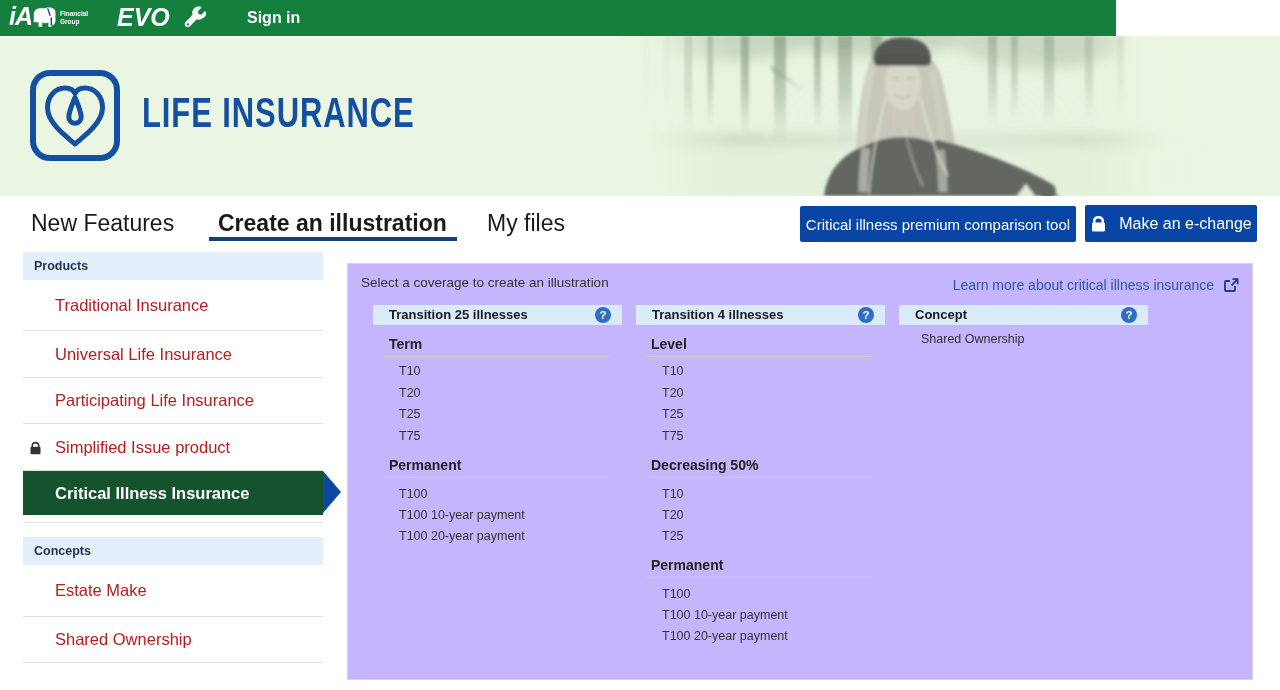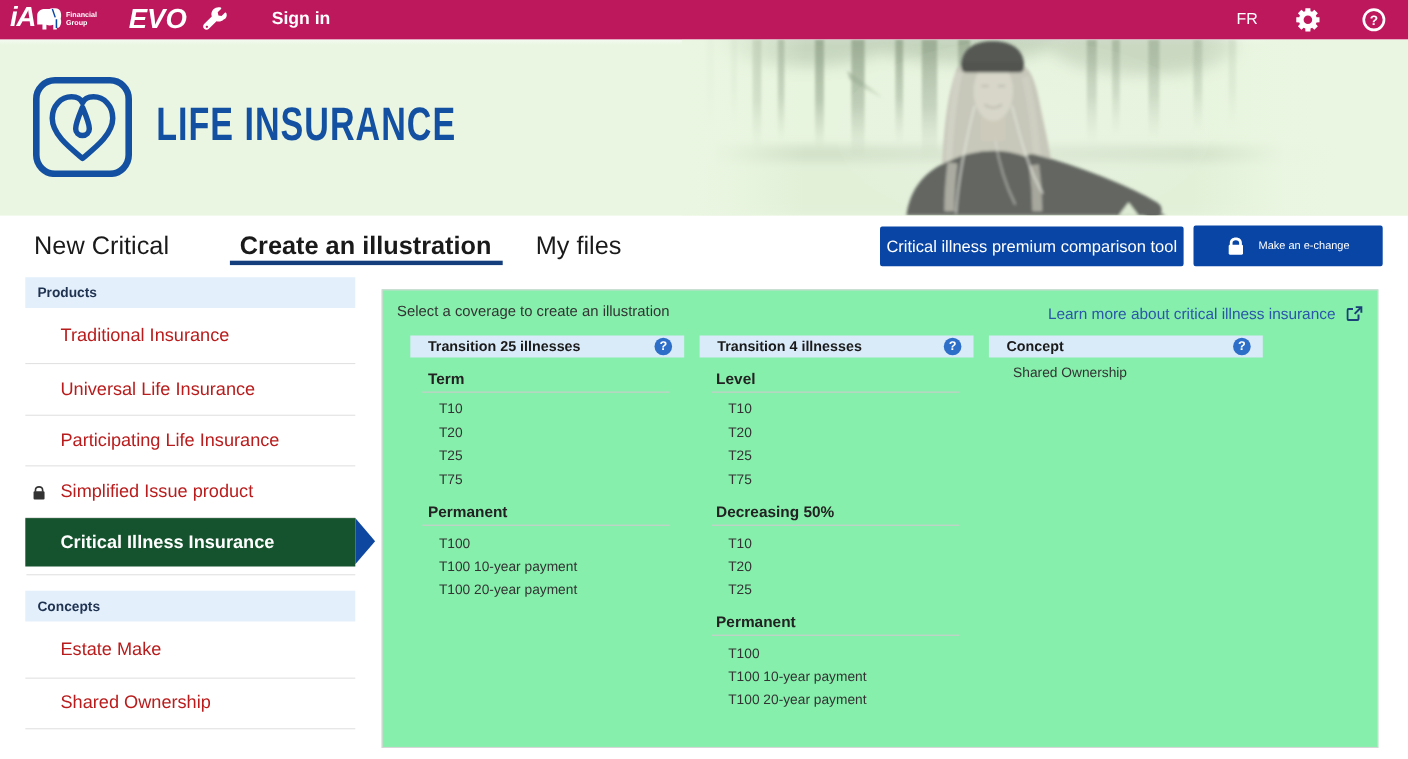--- a/index.html
+++ b/index.html
@@ -1,20 +1,20 @@
 <!DOCTYPE html>
 <html><head>
 <meta charset="utf-8">
 <style>
   * { margin:0; padding:0; box-sizing:border-box; }
   html,body { width:1280px; height:690px; font-family:"Liberation Sans",sans-serif; background:#ffffff; overflow:hidden; }
   .page { position:relative; width:1280px; height:690px; }
 
   
-  .topbar { position:absolute; left:0; top:0; width:1280px; height:36px; background:#be185d; }
+  .topbar { position:absolute; left:0; top:0; width:1116px; height:36px; background:#15803d; }
   .topbar .ia { position:absolute; left:9px; top:4px; font-style:italic; font-weight:bold; font-size:25px; color:#fff; letter-spacing:-1px; line-height:25px; }
   .topbar .fingroup { position:absolute; left:60px; top:10px; color:#fff; font-size:6.5px; font-weight:bold; line-height:8px; }
   .topbar .evo { position:absolute; left:117px; top:5px; font-style:italic; font-weight:bold; font-size:25px; color:#fff; line-height:25px; }
   .topbar .signin { position:absolute; left:247px; top:9px; font-size:16px; font-weight:bold; color:#fff; }
   .topbar .fr { position:absolute; left:1124px; top:10px; font-size:14.5px; color:#fff; }
   .icon { position:absolute; }
 
   
   .hero { position:absolute; left:0; top:36px; width:1280px; height:160px; background:linear-gradient(180deg,#f3faf2 0px,#eaf6e1 5px); overflow:hidden; }
   .hero .title { position:absolute; left:142px; top:55px; font-size:31px; font-weight:bold; color:#1450a2; letter-spacing:0.9px; line-height:31px; transform:scaleY(1.38); transform-origin:top left; }
@@ -25,21 +25,21 @@
   .btn { position:absolute; background:#0845a4; color:#fff; font-size:15px; display:flex; align-items:center; justify-content:center; border-radius:2px; }
 
   
   .sidebar { position:absolute; left:23px; top:252px; width:300px; }
   .sb-head { height:28px; background:#e3f0fc; font-size:12.5px; font-weight:bold; color:#1f3250; line-height:28px; padding-left:11px; }
   .sb-item { position:relative; border-bottom:1px solid #e2e2e2; font-size:16.5px; color:#b91c1c; display:flex; align-items:center; padding-left:32px; }
   .sb-active { position:absolute; left:0; width:300px; background:#14532d; color:#fff; font-weight:bold; font-size:16.5px; display:flex; align-items:center; padding-left:32px; }
   .sb-arrow { position:absolute; right:-18px; top:0; width:0; height:0; border-top:21.5px solid transparent; border-bottom:21.5px solid transparent; border-left:18px solid #0d47a0; }
 
   
-  .panel { position:absolute; left:347px; top:263px; width:906px; height:417px; background:#86efac; border:1px solid #d6d6d6; }
+  .panel { position:absolute; left:347px; top:263px; width:906px; height:417px; background:#c4b5fd; border:1px solid #d6d6d6; }
   .select-txt { position:absolute; left:13px; top:11px; font-size:13.5px; color:#333; }
   .learn { position:absolute; right:13px; top:13px; font-size:14px; color:#2a57a8; }
   .colhead { position:absolute; top:41px; height:20px; background:#d9eaf8; font-size:13px; font-weight:bold; color:#1a1a1a; line-height:20px; padding-left:16px; width:249px; }
   .qmark { position:absolute; top:2px; width:16px; height:16px; border-radius:50%; background:#2d6ec9; color:#fff; font-size:11.5px; font-weight:bold; text-align:center; line-height:16px; }
   .sec-h { position:absolute; font-size:14px; font-weight:bold; color:#222; }
   .sec-u { position:absolute; height:1px; background:#cccccc; width:225px; }
   .itm { position:absolute; font-size:12.5px; color:#333; }
 </style>
 </head>
 <body>
@@ -164,27 +164,27 @@
       <rect x="0" y="0" width="660" height="160" fill="url(#fadeL)"></rect>
     </svg>
     <svg style="position:absolute; left:30px; top:34px;" width="90" height="91" viewBox="0 0 90 91">
       <rect x="3" y="3" width="84" height="85" rx="17" fill="none" stroke="#1450a2" stroke-width="6"></rect>
       <path d="M45,74 C33,64 17.5,52 17.5,37.5 C17.5,26 25.5,18 35,18 C40,18 43.5,20 45,23.5 C46.5,20 50,18 55,18 C64.5,18 72.5,26 72.5,37.5 C72.5,52 57,64 45,74 Z" fill="none" stroke="#1450a2" stroke-width="5" stroke-linejoin="round"></path>
       <path d="M45,27.5 C41.5,36 38.8,42 38.8,47 A6.2,6.2 0 0 0 51.2,47 C51.2,42 48.5,36 45,27.5 Z" fill="none" stroke="#1450a2" stroke-width="5" stroke-linejoin="round"></path>
     </svg>
     <div class="title">LIFE INSURANCE</div>
   </div>
 
-  <div class="tab" style="left:31px;">New Critical</div>
+  <div class="tab" style="left:31px;">New Features</div>
   <div class="tab" style="left:218px; font-weight:bold;">Create an illustration</div>
   <div class="tabline"></div>
   <div class="tab" style="left:487px;">My files</div>
 
   <div class="btn" style="left:800px; top:206px; width:276px; height:36px;">Critical illness premium comparison tool</div>
-  <div class="btn" style="left:1085px; top:205px; width:172px; height:37px; font-size:10px;">
+  <div class="btn" style="left:1085px; top:205px; width:172px; height:37px; font-size:16px;">
     <svg width="17" height="17" viewBox="0 0 17 17" style="margin-right:12px;">
       <path fill="#fff" d="M3,8 L3,6 C3,3 5.2,1 8.5,1 C11.8,1 14,3 14,6 L14,8 L11.5,8 L11.5,6 C11.5,4.3 10.3,3.4 8.5,3.4 C6.7,3.4 5.5,4.3 5.5,6 L5.5,8 Z"></path>
       <rect x="2" y="7.5" width="13" height="9" rx="1.2" fill="#fff"></rect>
     </svg>
     <span>Make an e-change</span>
   </div>
 
   <div class="sidebar">
     <div class="sb-head">Products</div>
     <div class="sb-item" style="height:51px;">Traditional Insurance</div>

